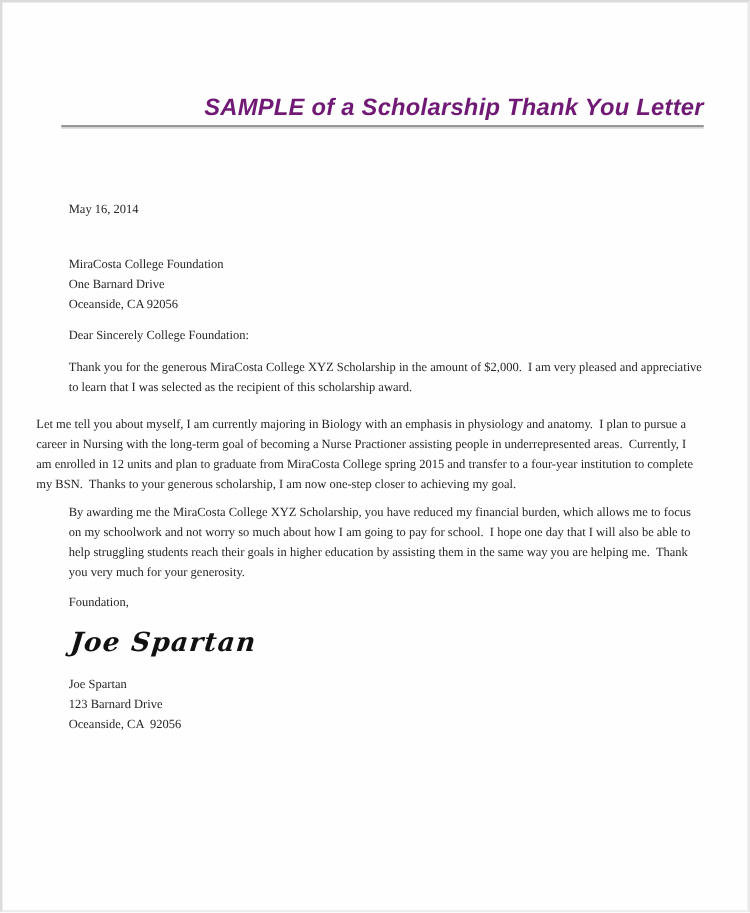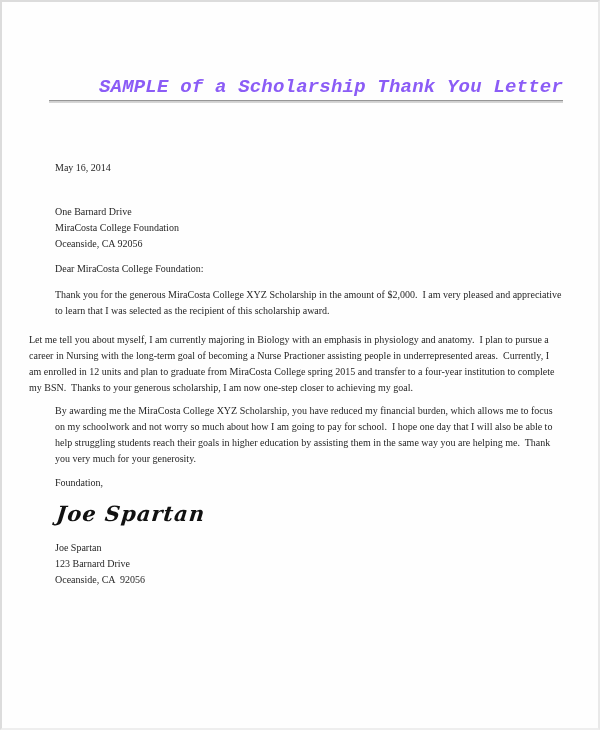--- a/index.html
+++ b/index.html
@@ -15,26 +15,26 @@
     border-right: 2px solid #e9e9e9;
     border-bottom: 2px solid #eeeeee;
     font-family: "Liberation Serif", serif;
     color: #262626;
     overflow: hidden;
   }
 
   .doc-title {
     margin: 74px 35px 0 53px;
     text-align: right;
-    font-family: Liberation Mono, monospace;
+    font-family: Liberation Sans, sans-serif;
     font-weight: bold;
     font-style: italic;
     font-size: 19px;
     line-height: 22px;
-    color: #8b5cf6;
+    color: #701a75;
     letter-spacing: 0.2px;
   }
 
   .title-rule {
     height: 3px;
     margin: 2px 35px 0 47px;
     background: linear-gradient(to bottom, #969696 0%, #969696 45%, #cfcfcf 45%, #d8d8d8 100%);
   }
 
   .line {
@@ -73,26 +73,26 @@
 
 <div class="page">
 
   <div class="doc-title">SAMPLE of a Scholarship Thank You Letter</div>
 
   <div class="title-rule"></div>
 
   <div class="line date">May 16, 2014</div>
 
   <div class="recipient">
+    <div class="line">MiraCosta College Foundation</div>
     <div class="line">One Barnard Drive</div>
-    <div class="line">MiraCosta College Foundation</div>
     <div class="line">Oceanside, CA 92056</div>
   </div>
 
-  <div class="line salutation">Dear MiraCosta College Foundation:</div>
+  <div class="line salutation">Dear Sincerely College Foundation:</div>
 
   <div class="line para-1">Thank you for the generous MiraCosta College XYZ Scholarship in the amount of $2,000.  I am very pleased and appreciative to learn that I was selected as the recipient of this scholarship award.</div>
 
   <div class="line para-2">Let me tell you about myself, I am currently majoring in Biology with an emphasis in physiology and anatomy.  I plan to pursue a career in Nursing with the long-term goal of becoming a Nurse Practioner assisting people in underrepresented areas.  Currently, I am enrolled in 12 units and plan to graduate from MiraCosta College spring 2015 and transfer to a four-year institution to complete my BSN.  Thanks to your generous scholarship, I am now one-step closer to achieving my goal.</div>
 
   <div class="line para-3">By awarding me the MiraCosta College XYZ Scholarship, you have reduced my financial burden, which allows me to focus on my schoolwork and not worry so much about how I am going to pay for school.  I hope one day that I will also be able to help struggling students reach their goals in higher education by assisting them in the same way you are helping me.  Thank you very much for your generosity.</div>
 
   <div class="line closing">Foundation,</div>
 
   <div class="signature-script">Joe Spartan</div>

